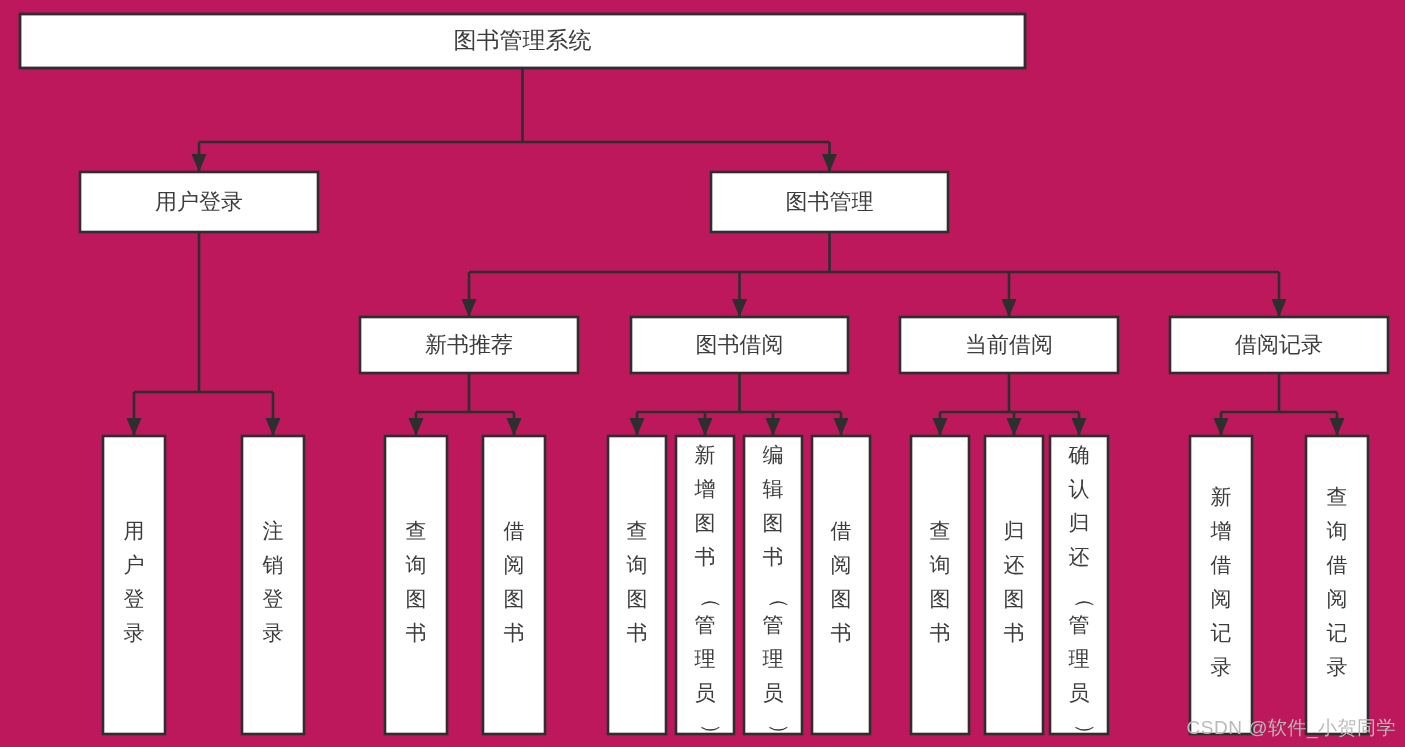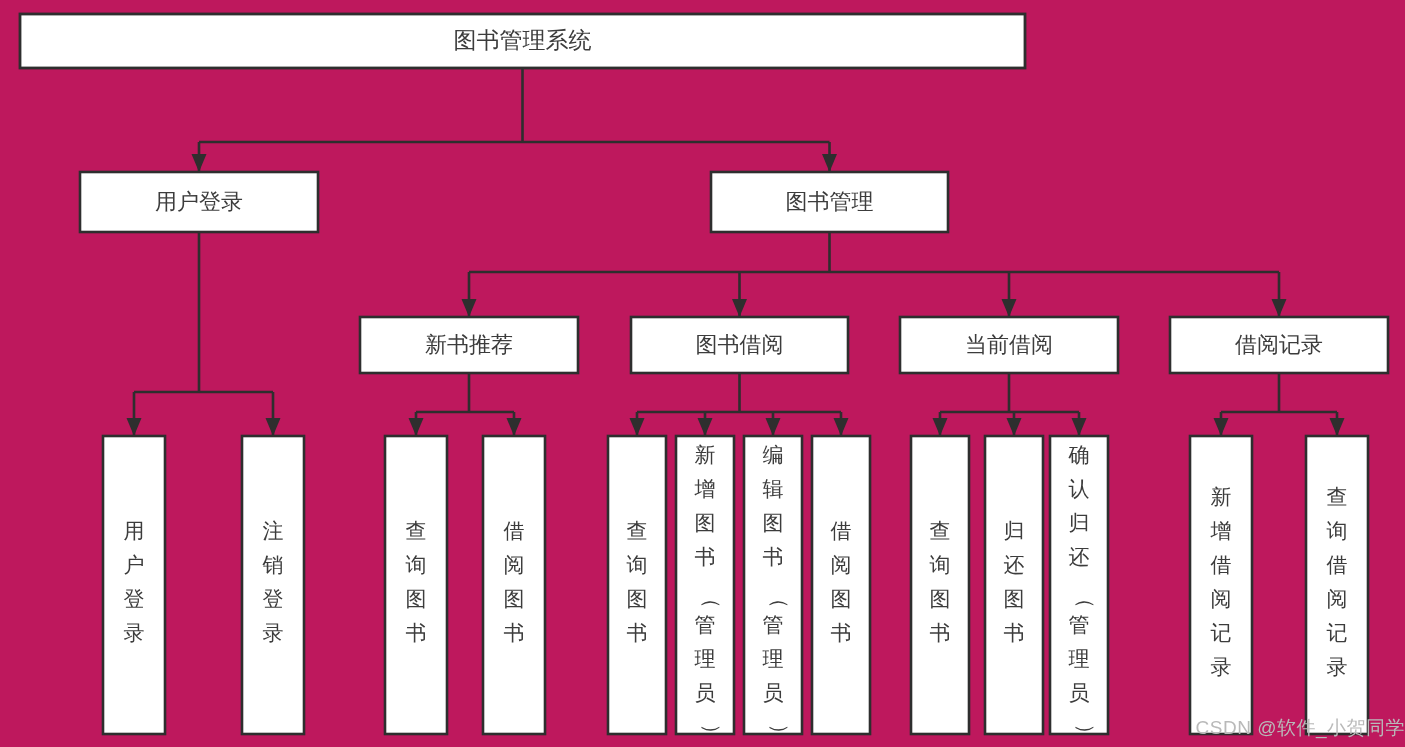--- a/index.html
+++ b/index.html
@@ -59,21 +59,21 @@
     stroke-width: 2.6;
     fill: none;
     stroke-linecap: butt;
   }
   .arrow-head {
     fill: #2e2e2e;
     stroke: none;
   }
   #watermark {
     position: absolute;
-    right: 0;
+    right: 9px;
     bottom: 6px;
     font-family: "Liberation Sans", "DejaVu Sans", sans-serif;
     font-size: 19px;
     color: #b9b9b9;
     letter-spacing: 0.5px;
     white-space: nowrap;
     user-select: none;
   }
 </style>
 </head>

